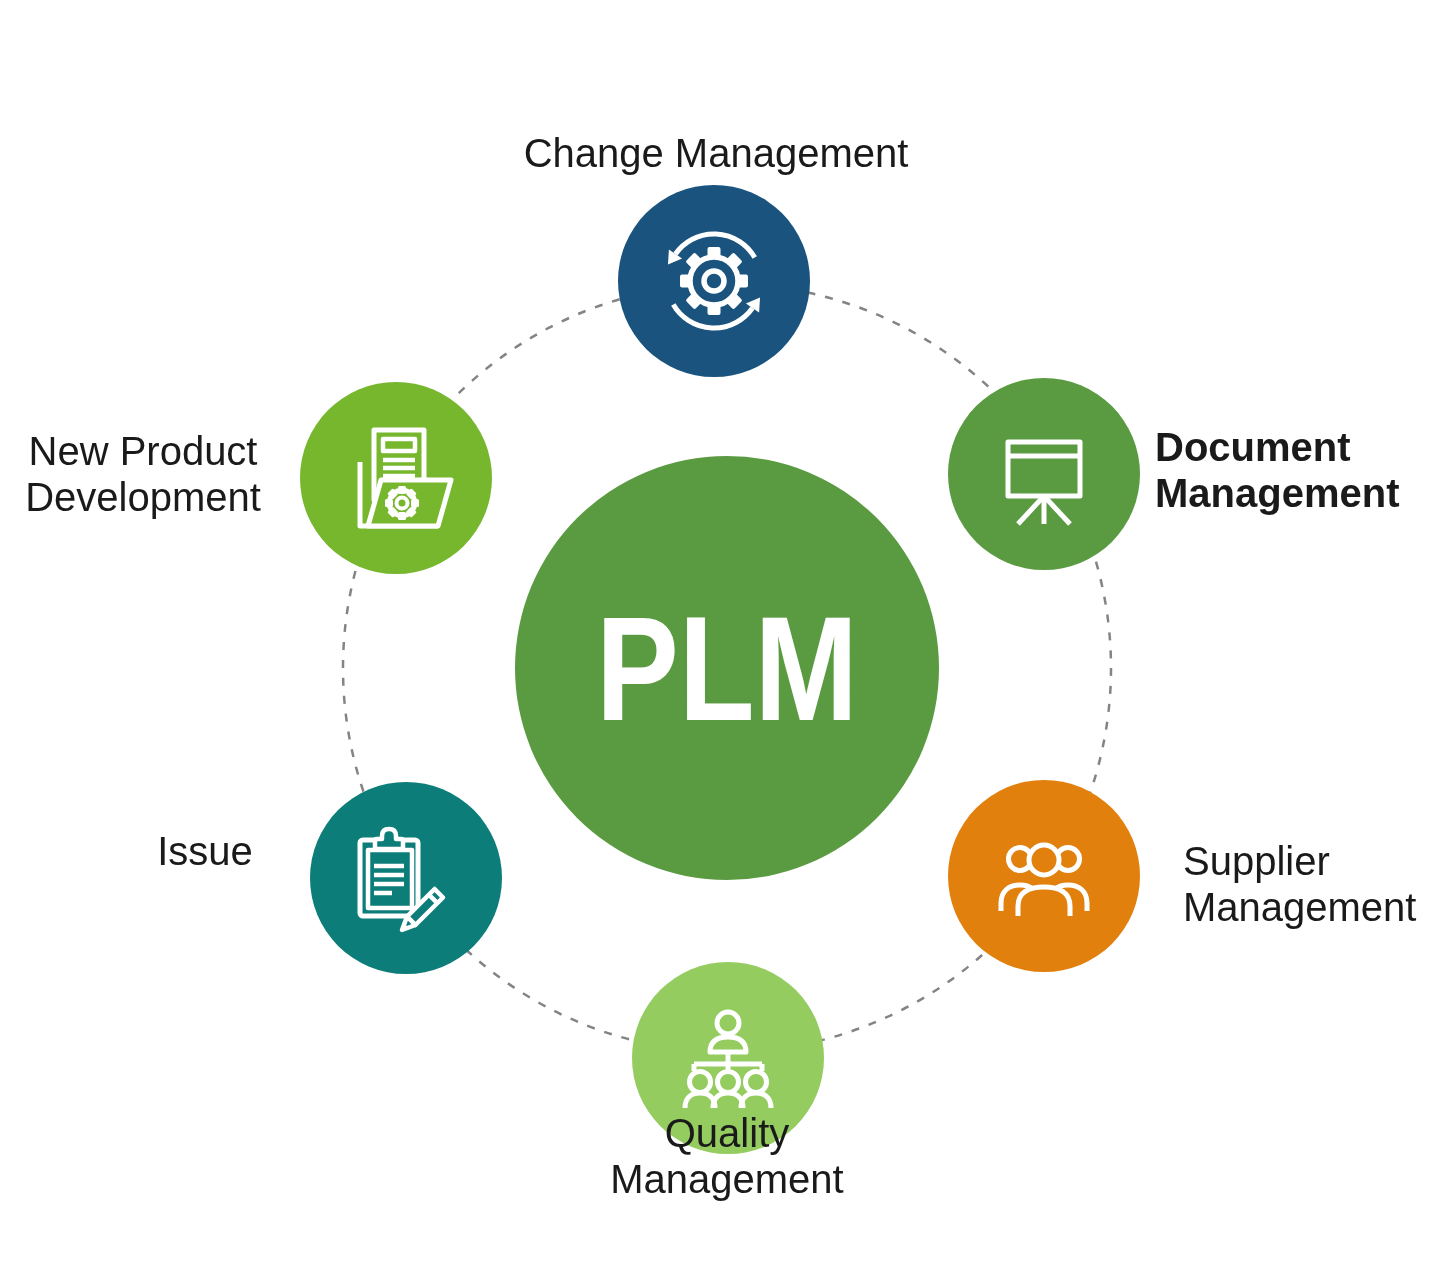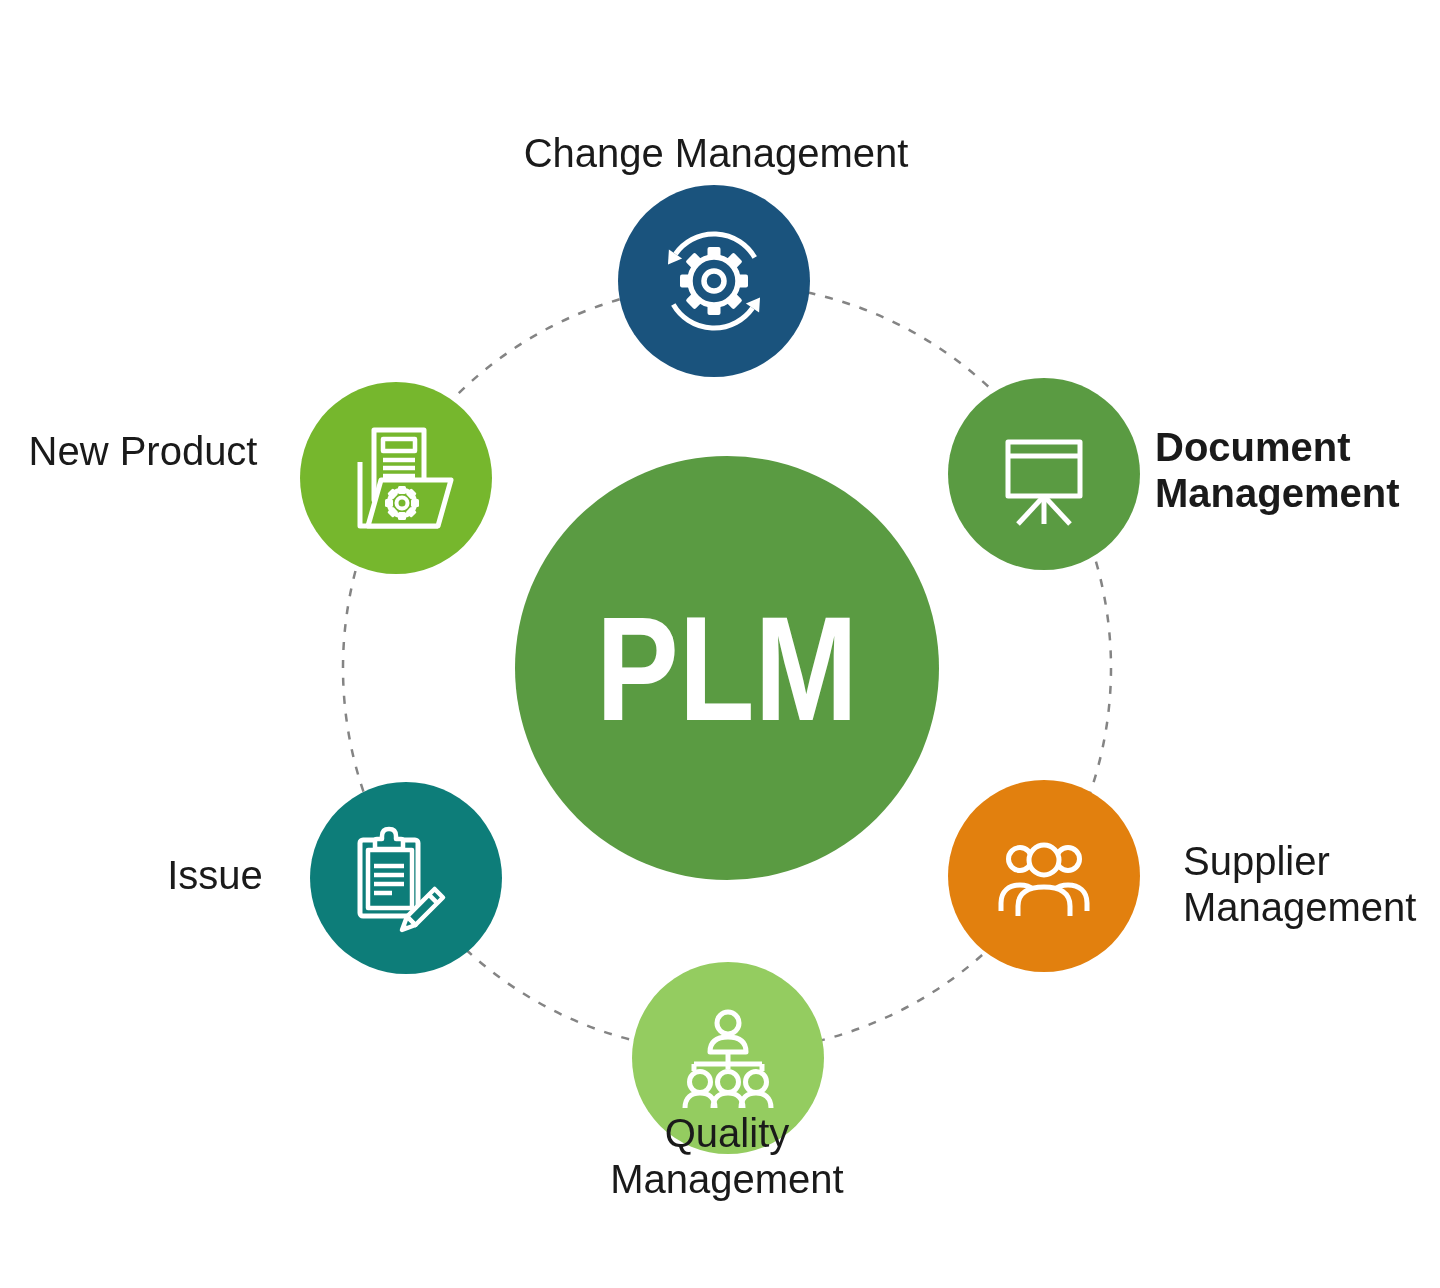--- a/index.html
+++ b/index.html
@@ -153,22 +153,23 @@
   <div class="label left" style="left:1183px;top:838px;width:280px;">
     <div>Supplier</div>
     <div>Management</div>
   </div>
 
   <div class="label center" style="left:527px;top:1110px;width:400px;">
     <div>Quality</div>
     <div>Management</div>
   </div>
 
-  <div class="label center" style="left:85px;top:828px;width:260px;margin-top:24px;">
+  <div class="label center" style="left:75px;top:828px;width:260px;">
     <div>Issue</div>
   </div>
 
   <div class="label center" style="left:12px;top:428px;width:262px;">
     <div>New Product</div>
+    <div>Development</div>
   </div>
 
 
 </div>
 
 </body></html>

